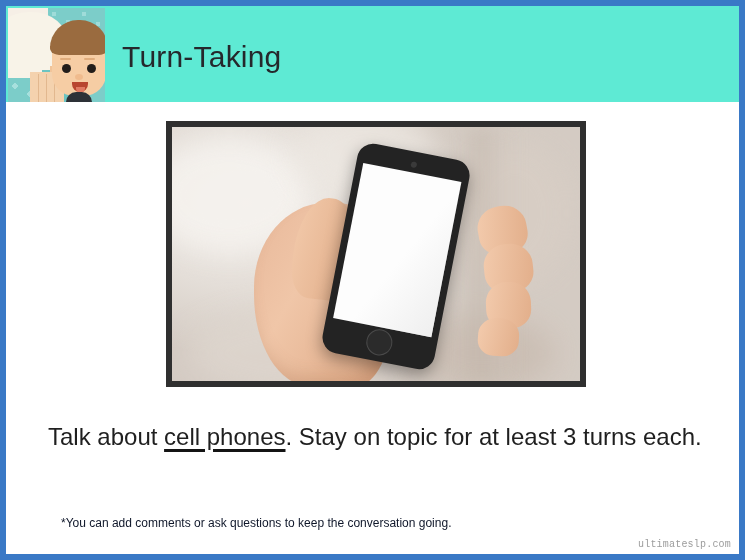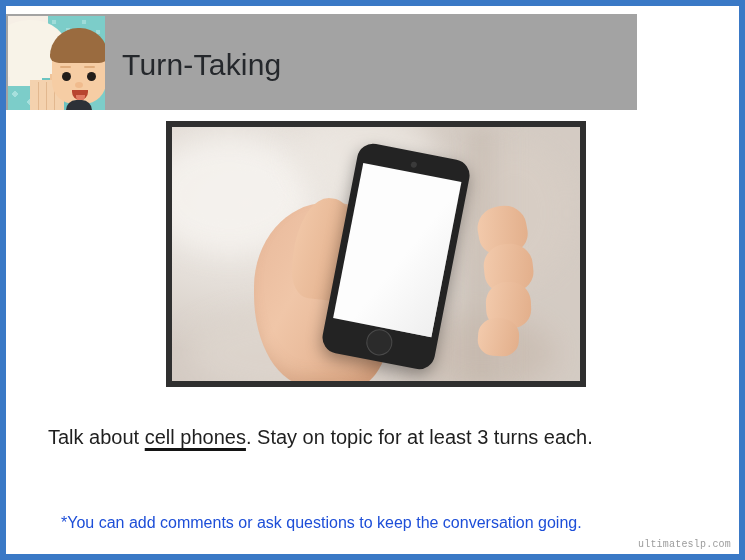--- a/index.html
+++ b/index.html
@@ -17,24 +17,24 @@
     position: relative;
     width: 745px;
     height: 560px;
     background: #ffffff;
     border: 6px solid #3a79c6;
   }
 
   
   #header-bar {
     position: absolute;
-    left: 0; top: 8px;
-    width: 631px;
+    left: 0; top: 0;
+    width: 733px;
     height: 96px;
-    background: #a3a3a3;
+    background: #5eead4;
     display: flex;
     align-items: center;
   }
 
   #avatar {
     position: absolute;
     left: 2px; top: 2px;
     width: 97px;
     height: 94px;
     overflow: hidden;
@@ -281,40 +281,40 @@
     width: 88%; height: 74%;
     background: linear-gradient(118deg, rgba(255,255,255,0) 55%, rgba(235,235,235,.8) 100%);
   }
 
   
   #main-instruction {
     position: absolute;
     left: 42px;
     top: 416px;
     width: 650px;
-    font-size: 20px;
+    font-size: 24px;
     font-weight: 400;
     color: #1f1f1f;
     line-height: 30px;
     white-space: nowrap;
   }
   #main-instruction .topic {
     text-decoration: underline;
     text-decoration-thickness: 2.5px;
     text-underline-offset: 4px;
     text-decoration-color: #141414;
   }
 
   #footnote {
     position: absolute;
     left: 55px;
     top: 505px;
     width: 650px;
-    font-size: 16px;
-    color: #1d4ed8;
+    font-size: 12px;
+    color: #0f172a;
     line-height: 24px;
     white-space: nowrap;
   }
 
   #watermark {
     position: absolute;
     right: 8px;
     bottom: 4px;
     font-size: 10px;
     color: #9c9c9c;

